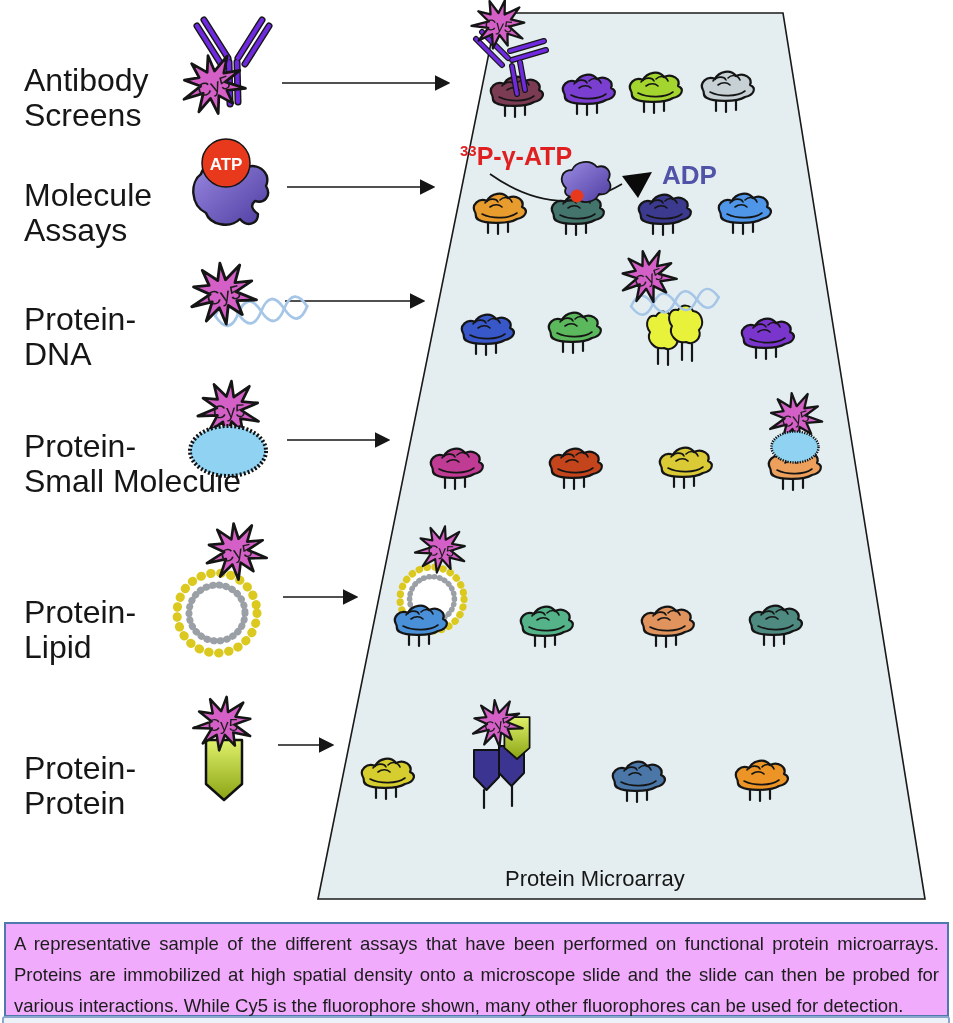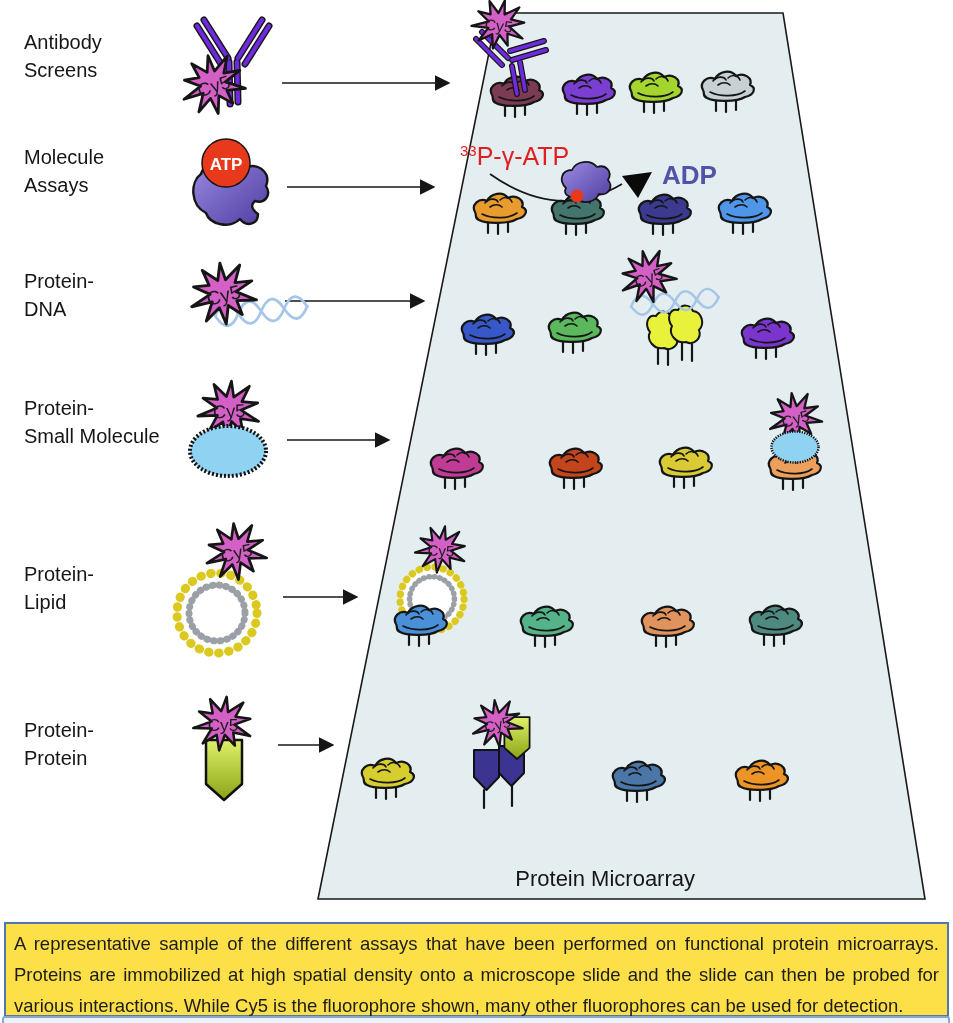--- a/index.html
+++ b/index.html
@@ -4,29 +4,29 @@
 <style>
   html,body{margin:0;padding:0;background:#fff;}
   body{width:953px;height:1023px;position:relative;font-family:"Liberation Sans",sans-serif;overflow:hidden;}
   :root{
     --cy5-pink:#d45fc6; --antibody-purple:#6f2ae0; --atp-red:#e8391d;
     --dna-blue:#a6c6e8; --small-molecule-blue:#8fd2f2;
     --liposome-yellow:#dcc920; --liposome-gray:#9aa0a6;
     --slide-fill:#e4eef0; --substrate-red:#e02020; --product-blue:#5053a8;
     --caption-border:#4f78ad; --text:#161616;
   }
-  .assay-label{position:absolute;font-size:20px;line-height:28px;color:var(--text);white-space:pre-line;}
+  .assay-label{position:absolute;font-size:32px;line-height:35px;color:var(--text);white-space:pre-line;margin-top:35px;}
   #figure-svg{position:absolute;left:0;top:0;}
-  .reaction-label{position:absolute;font-weight:normal;}
+  .reaction-label{position:absolute;font-weight:bold;}
   #substrate-label{left:460px;top:142px;font-size:25px;color:var(--substrate-red);}
   #substrate-label sup{font-size:15px;}
   #product-label{left:662px;top:160px;font-size:26px;font-weight:600;color:var(--product-blue);}
-  #slide-label{position:absolute;left:505px;top:866px;width:190px;text-align:right;font-size:22px;color:var(--text);}
+  #slide-label{position:absolute;left:505px;top:866px;width:190px;text-align:left;font-size:22px;color:var(--text);}
   #caption-box{position:absolute;left:4px;top:922px;width:925px;height:83px;border:2px solid var(--caption-border);
-    padding:4px 8px;font-size:18.5px;line-height:31px;color:#1c1c1c;text-align:justify;background:#fde047;}
+    padding:4px 8px;font-size:18.5px;line-height:31px;color:#1c1c1c;text-align:justify;background:#f0abfc;}
   #next-box-strip{position:absolute;left:2px;top:1016px;width:948px;height:7px;background:#edf2f9;
     border:2px solid #8aa6cc;border-bottom:none;border-radius:3px 3px 0 0;box-sizing:border-box;}
   .ab-blk{stroke:#161616;stroke-width:7;stroke-linecap:round;}
   .ab-pur{stroke:var(--antibody-purple);stroke-width:4.2;stroke-linecap:round;}
   .ab-blk-s{stroke:#161616;stroke-width:6;stroke-linecap:round;}
   .ab-pur-s{stroke:var(--antibody-purple);stroke-width:3.6;stroke-linecap:round;}
 </style>
 </head>
 <body>
 

